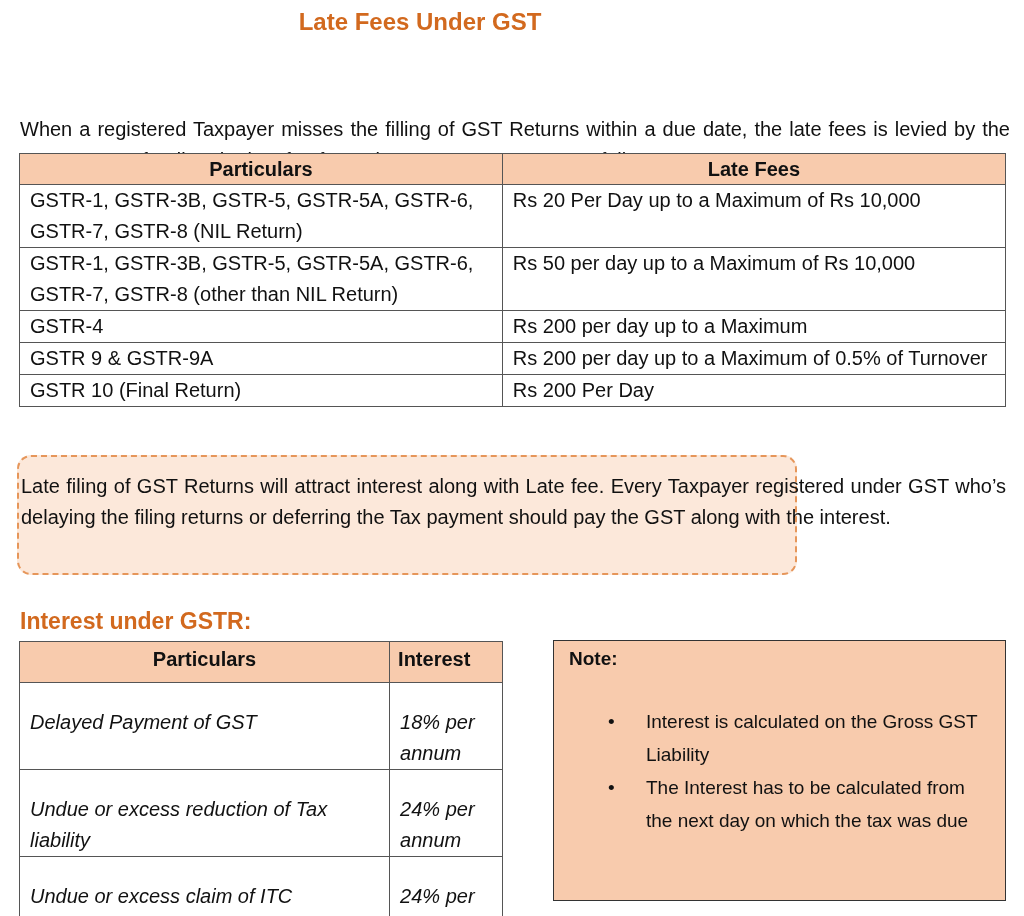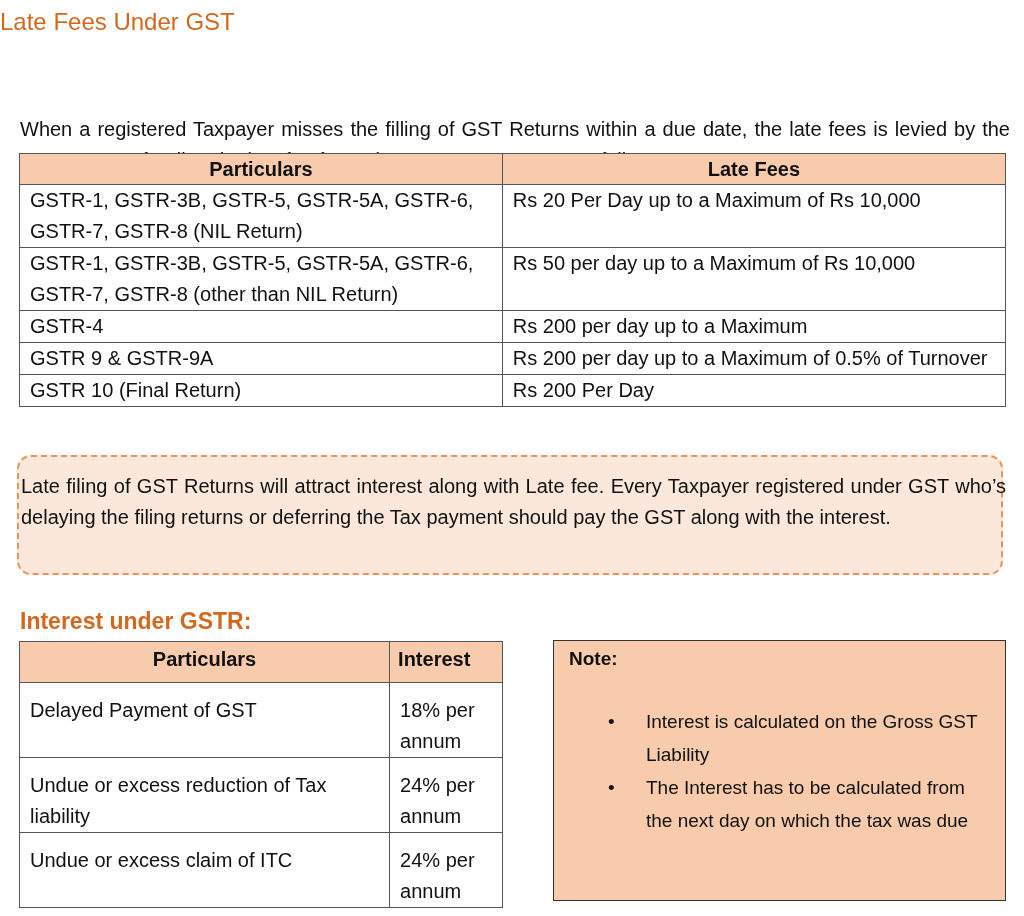--- a/index.html
+++ b/index.html
@@ -2,54 +2,54 @@
 <html><head>
 <meta charset="utf-8">
 <style>
   html, body { margin: 0; padding: 0; background: #ffffff; }
   body {
     width: 1024px; height: 916px; position: relative; overflow: hidden;
     font-family: "Liberation Sans", "DejaVu Sans", sans-serif;
     color: #111111;
   }
   .title {
-    position: absolute; left: 0; top: 8px; width: 840px; text-align: left;
-    font-size: 24px; font-weight: normal; color: #D2691E;
+    position: absolute; left: 0; top: 8px; width: 840px; text-align: center;
+    font-size: 24px; font-weight: bold; color: #D2691E;
   }
   .intro {
     position: absolute; left: 20px; top: 70px; width: 990px;
     font-size: 20px; line-height: 31px; text-align: justify; text-align-last: left; margin-top: 44px;
   }
   table { border-collapse: collapse; }
   td, th { border: 1.5px solid #555555; vertical-align: top; }
   th { background: #F8CBAD; font-weight: bold; font-size: 20px; text-align: center; padding: 2px 8px; height: 26px; line-height: 26px; }
   td { font-size: 20px; line-height: 31px; padding: 0 10px; }
 
   .fees-table { position: absolute; left: 19px; top: 153px; width: 987px; }
   .fees-table .c1 { width: 472px; }
   .fees-table .c2 { width: 493px; }
 
   .callout {
-    position: absolute; left: 17px; top: 455px; width: 986px; height: 120px;
+    position: absolute; left: 17px; top: 455px; width: 780px; height: 120px;
     border: 2px dashed #E6965A; border-radius: 14px; background: #FCE8DA;
     box-sizing: border-box;
   }
   .callout-text {
     position: absolute; left: 2px; top: 14px; width: 985px;
     font-size: 20px; line-height: 31px; text-align: justify;
   }
   .section-heading {
     position: absolute; left: 20px; top: 588px;
     font-size: 23px; font-weight: bold; color: #D2691E; margin-top: 20px;
   }
   .interest-table { position: absolute; left: 19px; top: 641px; width: 484px; }
   .interest-table th { height: 36px; line-height: 30px; }
   .interest-table .c1 { width: 350px; }
   .interest-table .c2 { width: 92px; text-align: left; }
-  .interest-table td { height: 60px; padding-top: 12px; }
+  .interest-table td { height: 60px; padding-top: 24px; font-style: italic; }
 
   .note-box {
     position: absolute; left: 553px; top: 640px; width: 453px; height: 261px;
     background: #F8CBAD; border: 1.5px solid #333333; box-sizing: border-box;
   }
   .note-title { position: absolute; left: 15px; top: 7px; font-size: 19px; font-weight: bold; }
   .note-list { position: absolute; left: 52px; top: 64px; width: 380px; margin: 0; padding: 0; list-style: none; }
   .note-list li { position: relative; padding-left: 40px; font-size: 19px; line-height: 33px; }
   .bullet { position: absolute; left: 2px; top: 0; font-size: 19px; }
 </style>

